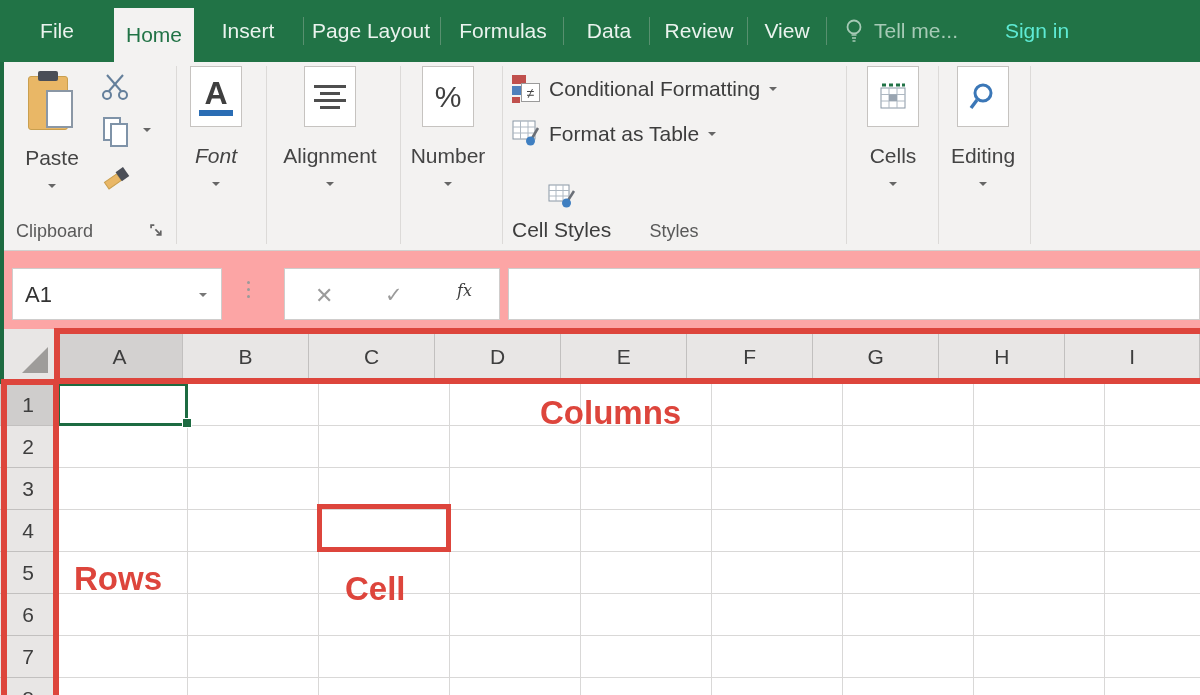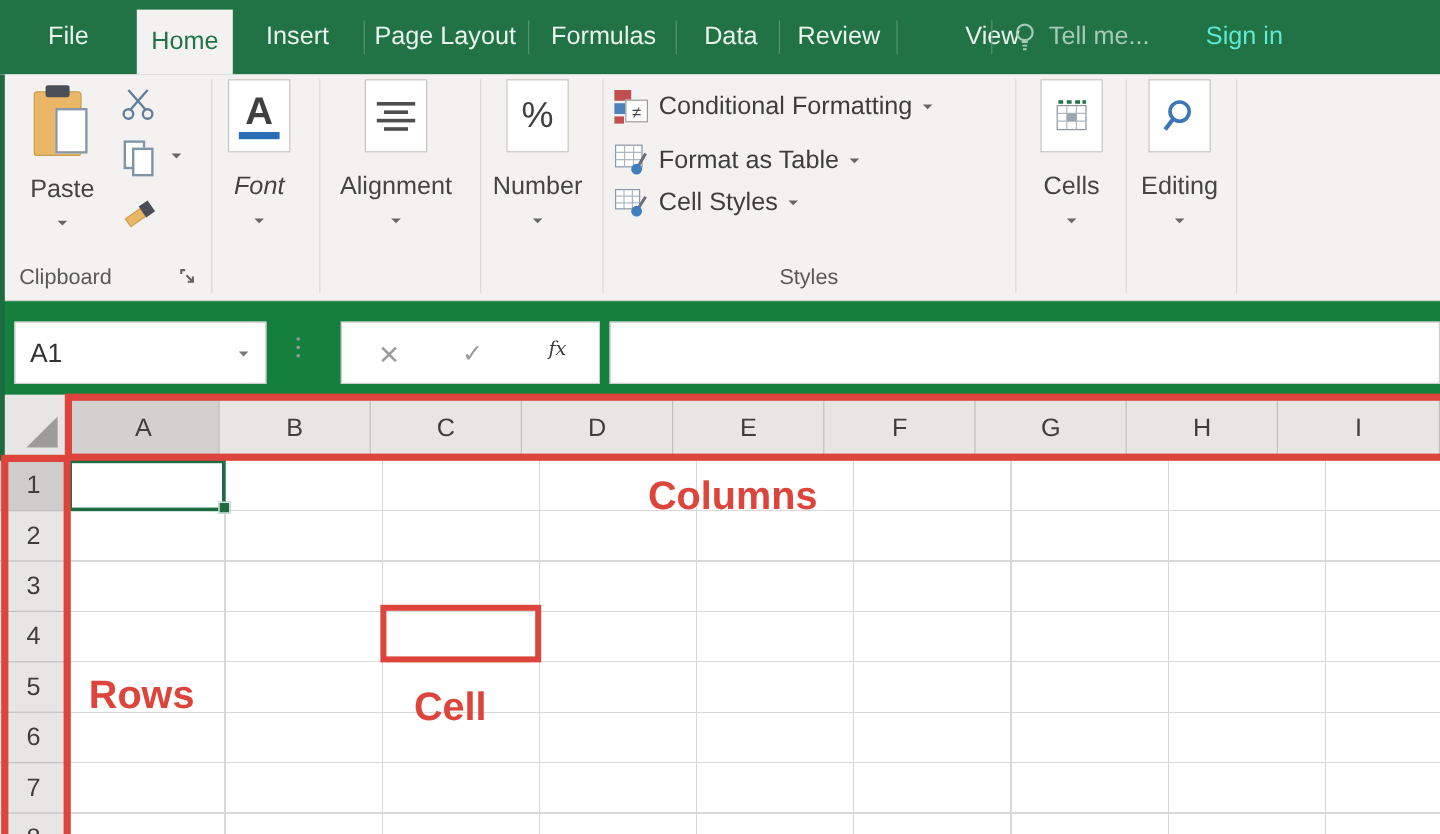--- a/index.html
+++ b/index.html
@@ -36,21 +36,21 @@
   .align-lines div{height:3px;background:#4e4e4e;}
 
   
   .clip-board{position:absolute;left:26px;top:12px;width:40px;height:54px;background:#e9b766;border:1px solid #c99f4f;border-radius:3px;}
   .clip-clip{position:absolute;left:36px;top:7px;width:20px;height:10px;background:#4a4e57;border-radius:2px;}
   .clip-page{position:absolute;left:44px;top:26px;width:27px;height:38px;background:#fff;border:2px solid #8a97a5;}
   .copy-back{position:absolute;left:103px;top:55px;width:18px;height:24px;background:#fff;border:2px solid #7f93a8;}
   .copy-front{position:absolute;left:110px;top:61px;width:18px;height:24px;background:#fff;border:2px solid #7f93a8;}
 
   
-  .formula-row{position:absolute;left:0;top:251px;width:1200px;height:78px;background:#15803d;}
+  .formula-row{position:absolute;left:0;top:251px;width:1200px;height:78px;background:#fca5a5;}
   .white-box{position:absolute;top:17px;height:52px;background:#fff;border:1px solid #cfcdcc;}
   .dots{position:absolute;left:247px;top:30px;display:flex;flex-direction:column;gap:4px;}
   .dots div{width:3px;height:3px;border-radius:50%;background:#9a9a9a;}
 
   
   .corner-box{position:absolute;left:0;top:329px;width:57px;height:55px;background:#e8e6e5;border-right:1px solid #c2c0bf;}
   .corner-tri{position:absolute;left:22px;top:18px;width:0;height:0;border-left:26px solid transparent;border-bottom:26px solid #9e9c9a;}
   .col-headers{position:absolute;left:57px;top:329px;width:1143px;height:55px;background:#e8e6e5;display:flex;}
   .col-hdr{width:131px;height:100%;display:flex;align-items:center;justify-content:center;
            font-size:21px;color:#3e3e3e;border-right:1px solid #c2c0bf;}
@@ -93,21 +93,21 @@
       </div>
     <div class="tab-sep" style="left:563px;"></div>
     <div class="tab" style="left:576px;width:66px;">
         <span>Data</span>
       </div>
     <div class="tab-sep" style="left:649px;"></div>
     <div class="tab" style="left:658px;width:82px;">
         <span>Review</span>
       </div>
     <div class="tab-sep" style="left:747px;"></div>
-    <div class="tab" style="left:796px;width:62px;justify-content:center;">
+    <div class="tab" style="left:756px;width:62px;justify-content:center;">
         <span>View</span>
       </div>
     <div class="tab-sep" style="left:826px;"></div>
 
     <div class="tellme" style="left:843px;top:18px;">
       <svg width="22" height="26" viewBox="0 0 22 26">
         <circle cx="11" cy="9" r="6.5" fill="none" stroke="#a6cab6" stroke-width="1.8"></circle>
         <path d="M8.5 17 h5 M9 20 h4 M9.5 23 h3" stroke="#a6cab6" stroke-width="1.6"></path>
       </svg>
       <span>Tell me...</span>
@@ -211,21 +211,21 @@
       <div class="styles-row" style="top:58px;">
         <svg width="28" height="27" viewBox="0 0 28 27">
           <rect x="1" y="1" width="22" height="18" fill="#fff" stroke="#8a97a5"></rect>
           <path d="M1 7 h22 M1 13 h22 M8.5 1 v18 M16 1 v18" stroke="#aeb8c2" fill="none"></path>
           <line x1="26" y1="8" x2="19" y2="20" stroke="#6a6f77" stroke-width="2.5"></line>
           <circle cx="18.5" cy="21" r="4.5" fill="#3f7fc1"></circle>
         </svg>
         <span>Format as Table</span>
         <span class="caret"></span>
       </div>
-      <div class="styles-row" style="top:93px;">
+      <div class="styles-row" style="top:120px;flex-direction:column;">
         <svg width="28" height="27" viewBox="0 0 28 27">
           <rect x="1" y="3" width="20" height="16" fill="#fff" stroke="#8a97a5"></rect>
           <path d="M1 8.5 h20 M1 14 h20 M8 3 v16 M15 3 v16" stroke="#aeb8c2" fill="none"></path>
           <line x1="26" y1="9" x2="19" y2="20" stroke="#6a6f77" stroke-width="2.5"></line>
           <circle cx="18.5" cy="21" r="4.5" fill="#3f7fc1"></circle>
         </svg>
         <span>Cell Styles</span>
         <span class="caret"></span>
       </div>
       <div class="grp-label" style="left:674px;transform:translateX(-50%);">Styles</div>

